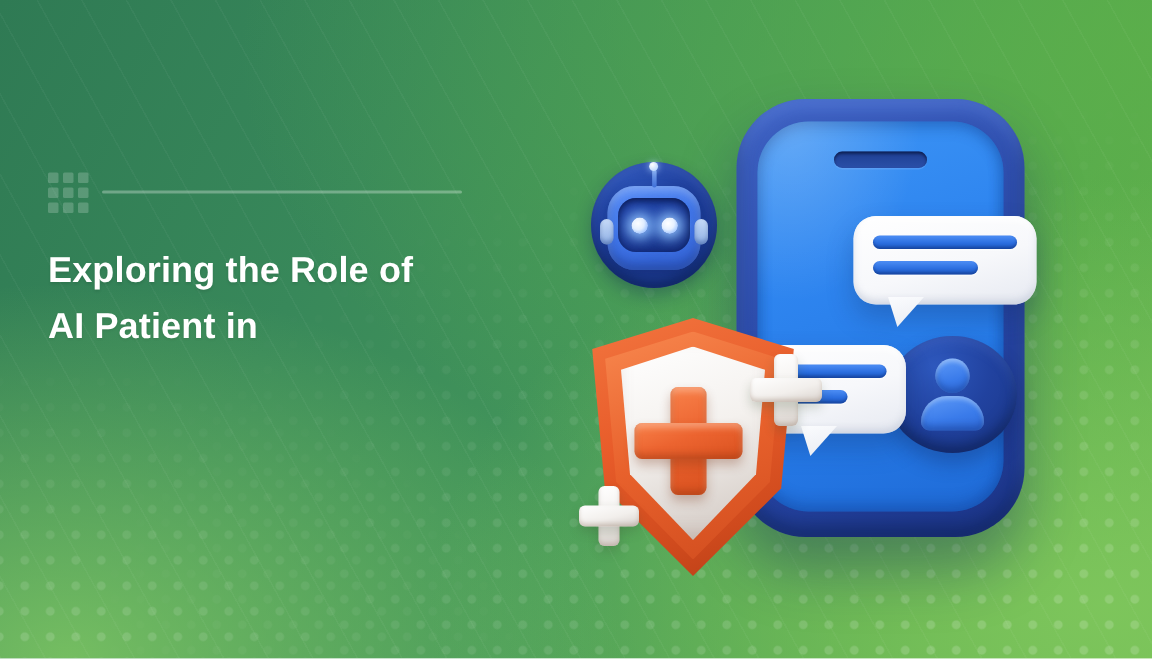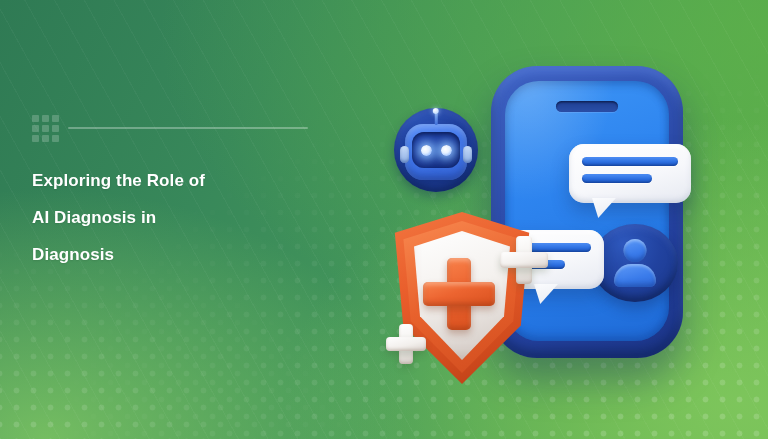--- a/index.html
+++ b/index.html
@@ -54,21 +54,21 @@
     grid-template-columns:repeat(3, 7px);
     grid-template-rows:repeat(3, 7px);
     gap:3px;
   }
   .dot-grid i { display:block; background:rgba(255,255,255,0.20); border-radius:1px; }
   .rule { margin-left:10px; width:240px; height:2px; background:rgba(255,255,255,0.30); border-radius:2px; }
 
   .headline {
     margin-top:18px;
     color:#ffffff;
-    font-size:17px;
+    font-size:24px;
     font-weight:bold;
     line-height:37px;
     letter-spacing:0.1px;
     text-shadow:0 1px 2px rgba(0,0,0,0.10);
   }
   .headline span { display:block; white-space:nowrap; }
 
   
   .illustration { position:absolute; left:374px; top:52px; width:360px; height:348px; }
 
@@ -257,22 +257,21 @@
           <i></i>
           <i></i>
           <i></i>
           <i></i>
       </div>
       <div class="rule"></div>
     </div>
 
     <h1 class="headline">
       <span>Exploring the Role of</span>
-      <span>AI Diagnosis in</span>
-      <span>Diagnosis</span>
+      <span>AI Patient in</span>
     </h1>
 
   </div>
 
   <div class="illustration">
 
     <div class="phone">
       <div class="phone-screen">
         <div class="screen-gloss"></div>
         <div class="speaker"></div>

